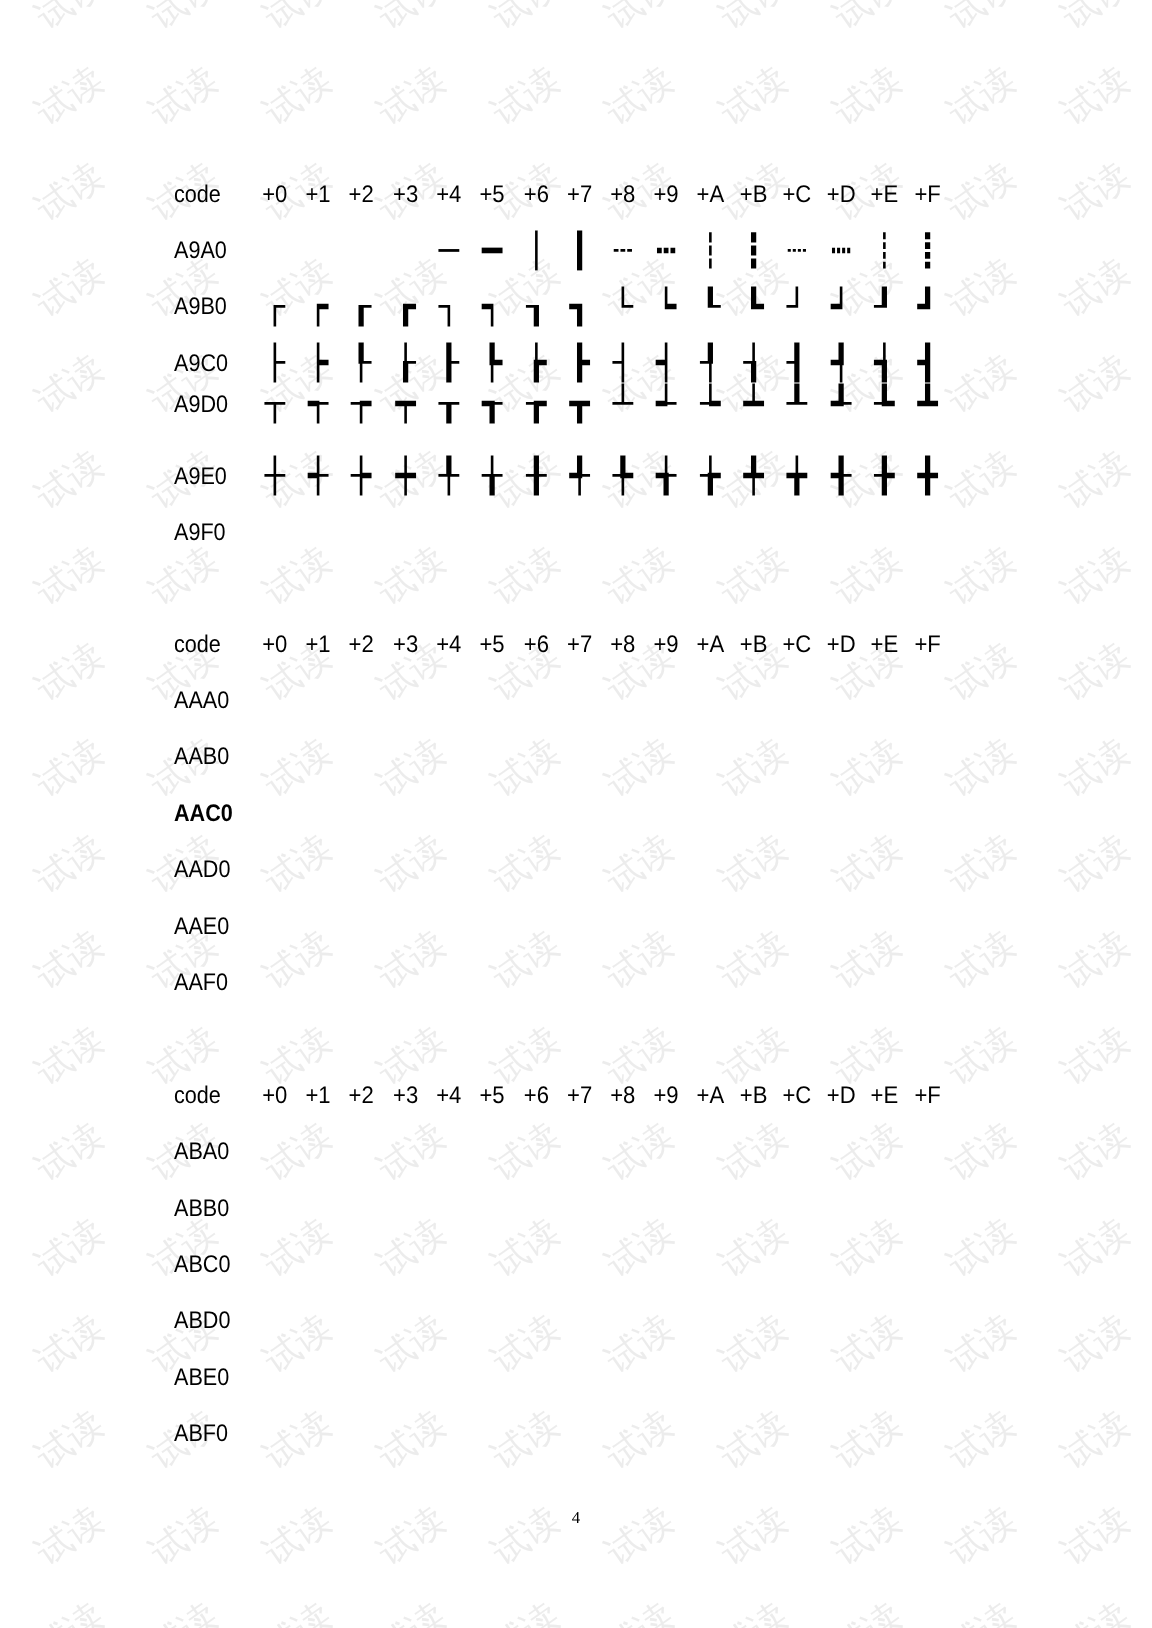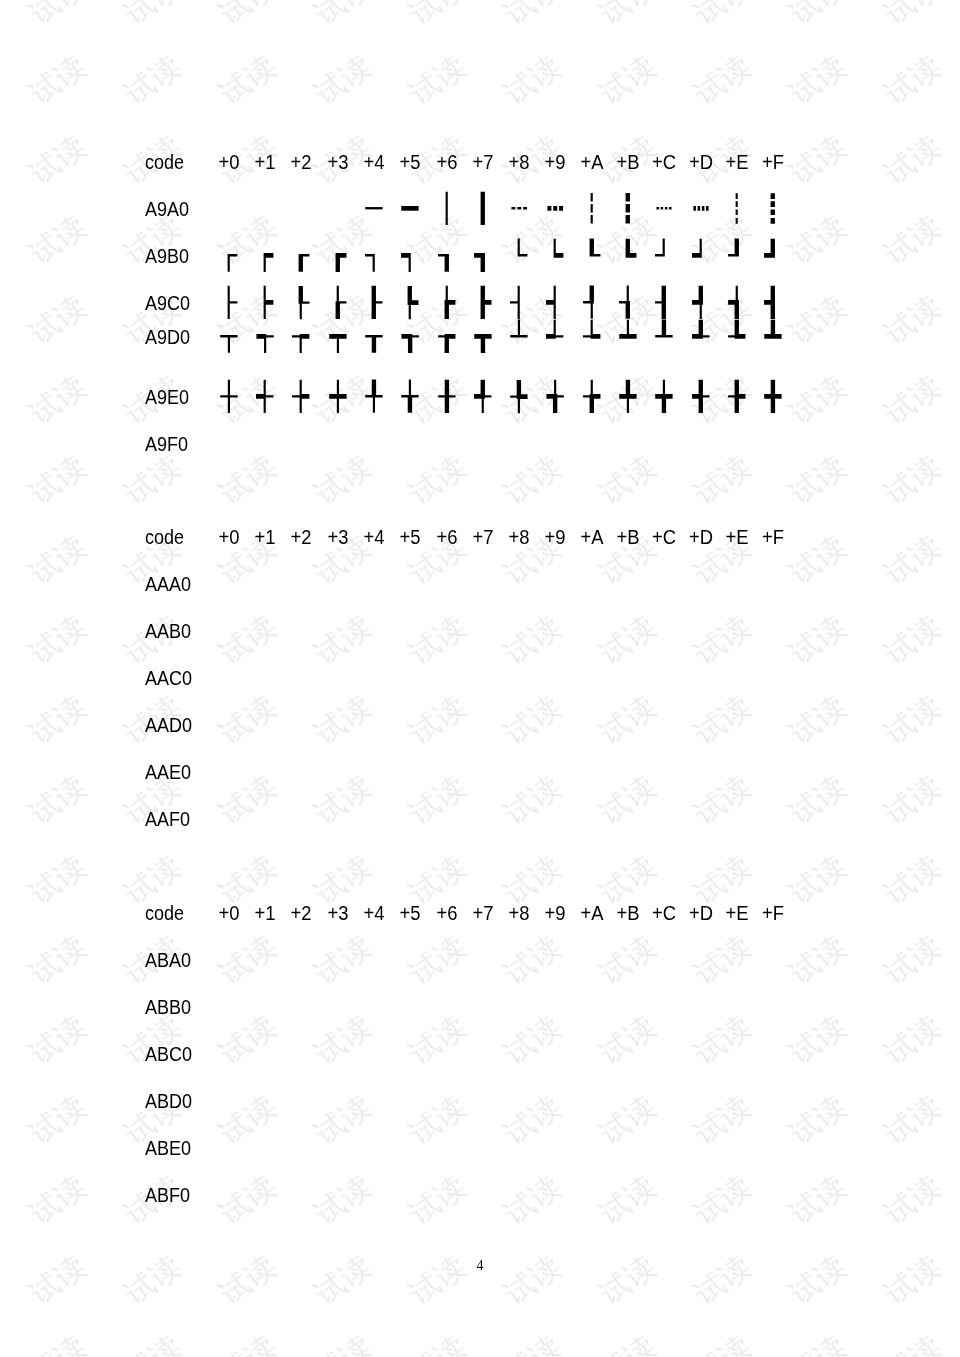--- a/index.html
+++ b/index.html
@@ -350,21 +350,21 @@
       <span class="cell" style="left: 683px;">+D</span>
       <span class="cell" style="left: 719px;">+E</span>
       <span class="cell" style="left: 755px;">+F</span>
     </div>
     <div class="row" style="top: 569px;">
       <span class="code">AAA0</span>
     </div>
     <div class="row" style="top: 616px;">
       <span class="code">AAB0</span>
     </div>
-    <div class="row" style="top: 663px;">
+    <div class="row" style="top: 663px; font-weight: bold;">
       <span class="code">AAC0</span>
     </div>
     <div class="row" style="top: 710px;">
       <span class="code">AAD0</span>
     </div>
     <div class="row" style="top: 757px;">
       <span class="code">AAE0</span>
     </div>
     <div class="row" style="top: 804px;">
       <span class="code">AAF0</span>

